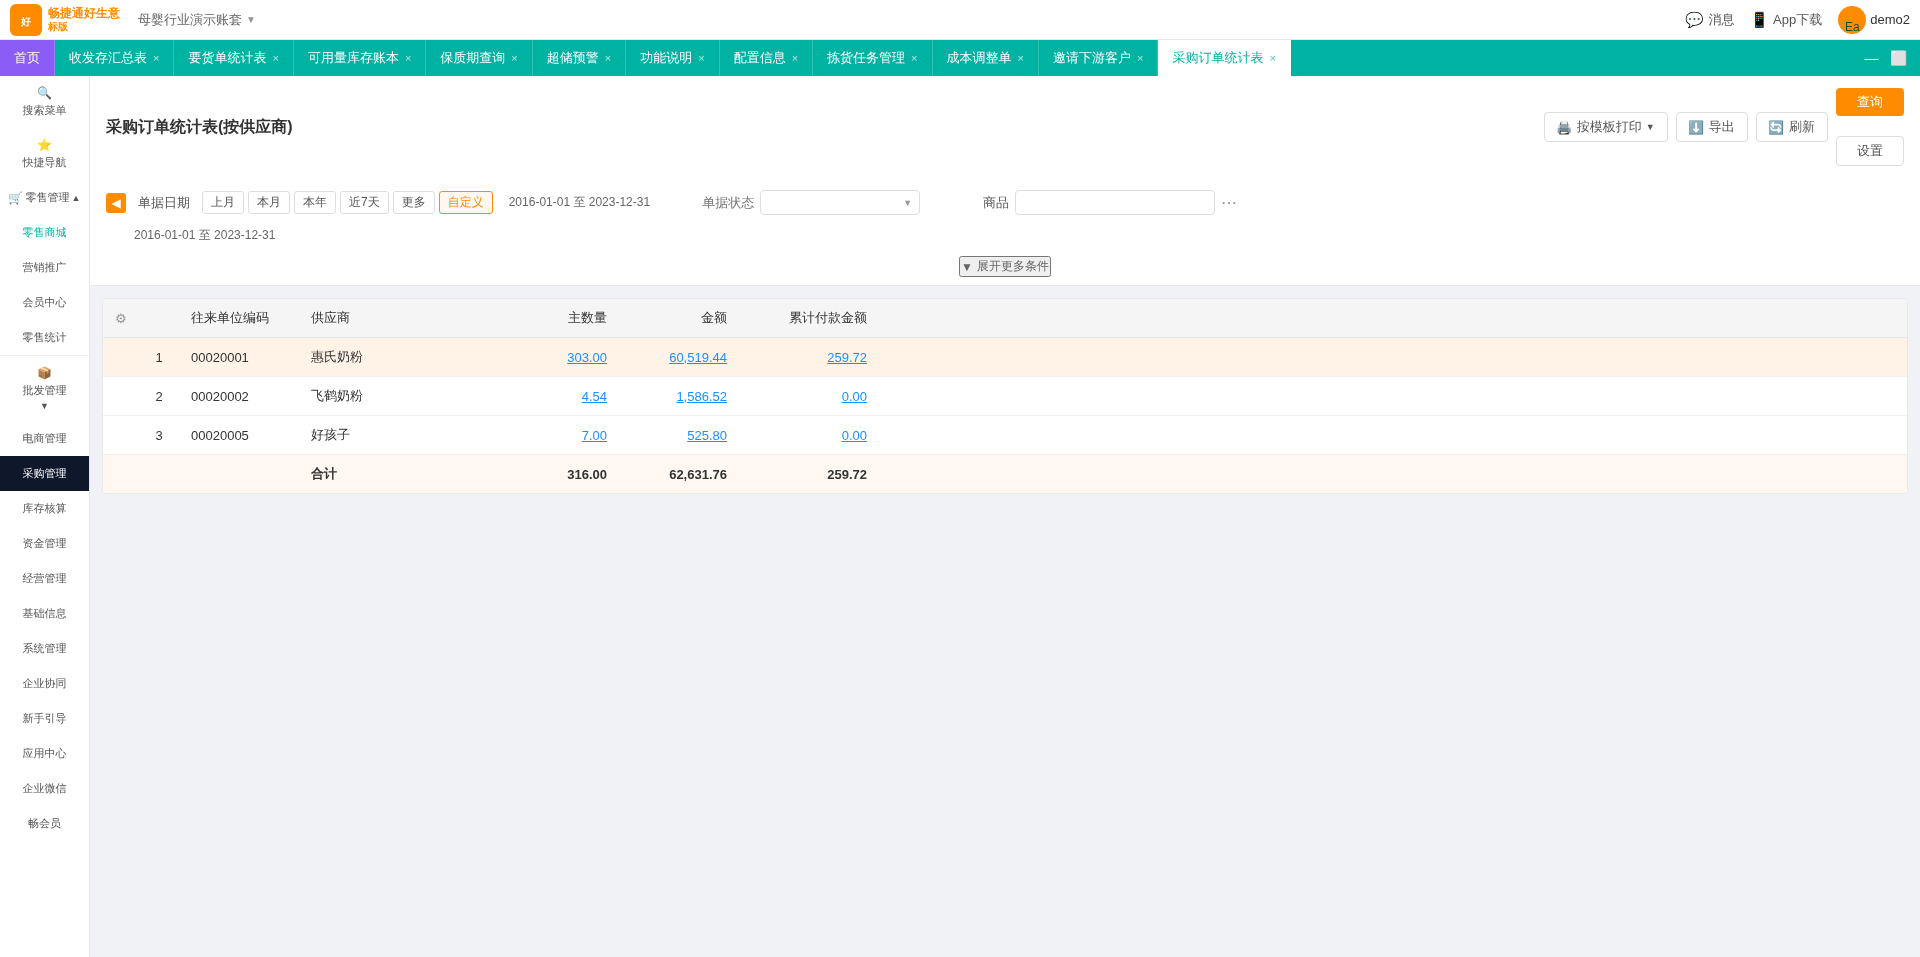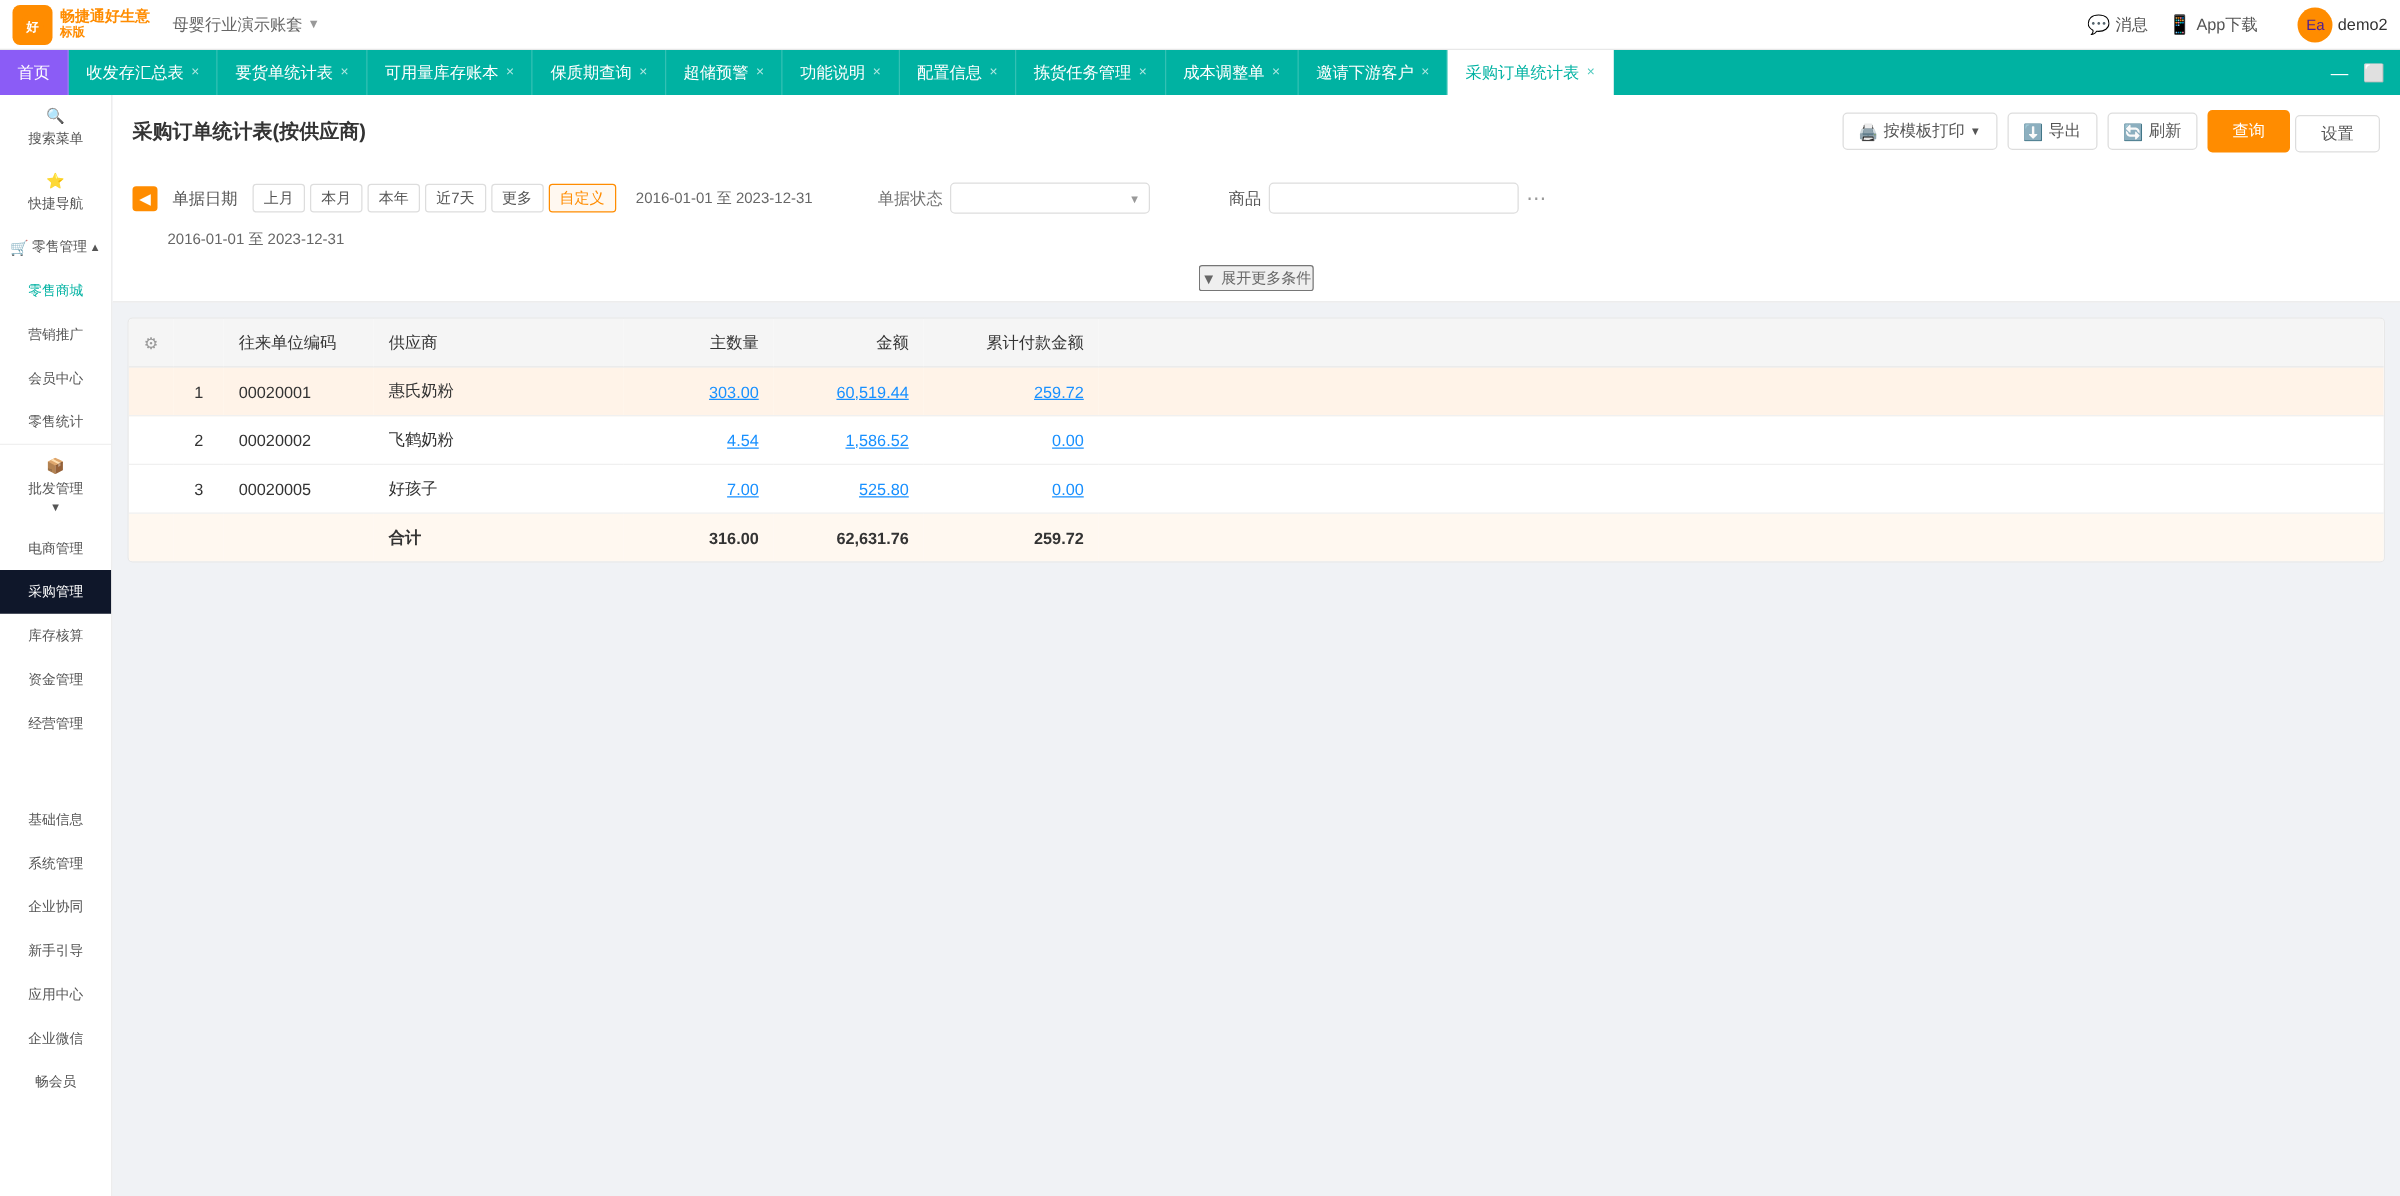--- a/index.html
+++ b/index.html
@@ -7,21 +7,21 @@
 
     
     .top-bar { height: 40px; background: #fff; display: flex; align-items: center; padding: 0 10px; border-bottom: 1px solid #e8e8e8; justify-content: space-between; }
     .top-bar-left { display: flex; align-items: center; gap: 8px; }
     .logo-area { display: flex; align-items: center; gap: 6px; }
     .logo-icon { width: 32px; height: 32px; background: #ff8c00; border-radius: 6px; display: flex; align-items: center; justify-content: center; color: white; font-size: 14px; font-weight: bold; }
     .logo-text { font-size: 12px; color: #ff8c00; font-weight: bold; line-height: 1.2; }
     .breadcrumb-area { display: flex; align-items: center; gap: 4px; margin-left: 10px; }
     .top-bar-right { display: flex; align-items: center; gap: 16px; }
     .top-right-item { display: flex; align-items: center; gap: 4px; color: #555; font-size: 13px; cursor: pointer; }
-    .avatar { width: 28px; height: 28px; border-radius: 50%; background: #ff8c00; display: flex; align-items: center; justify-content: center; color: #4c1d95; font-size: 12px; margin-left: 16px; }
+    .avatar { width: 28px; height: 28px; border-radius: 50%; background: #ff8c00; display: flex; align-items: flex-end; justify-content: center; color: #14532d; font-size: 12px; }
 
     
     .nav-tabs { height: 36px; background: #00b2a2; display: flex; align-items: center; padding: 0 0; overflow: hidden; }
     .nav-tab { height: 36px; padding: 0 14px; display: flex; align-items: center; color: white; font-size: 13px; cursor: pointer; white-space: nowrap; position: relative; border-right: 1px solid rgba(255,255,255,0.2); }
     .nav-tab.home { background: #8b5cf6; }
     .nav-tab.active { background: #fff; color: #00b2a2; }
     .nav-tab .close-btn { margin-left: 6px; font-size: 11px; opacity: 0.7; }
     .nav-tab-actions { margin-left: auto; display: flex; align-items: center; gap: 4px; padding-right: 8px; }
     .nav-tab-actions span { color: white; font-size: 16px; cursor: pointer; padding: 0 4px; }
 
@@ -225,21 +225,21 @@
     <div class="sidebar-nav-item">
       <span style="font-size:11px; color:#555;">库存核算</span>
     </div>
     <div class="sidebar-nav-item">
       <span style="font-size:11px; color:#555;text-align:right;">资金管理</span>
     </div>
     <div class="sidebar-nav-item">
       <span style="font-size:11px; color:#555;">经营管理</span>
     </div>
     <div class="sidebar-nav-item">
-      <span style="font-size:11px; color:#555;margin-top:42px;">基础信息</span>
+      <span style="font-size:11px; color:#555;">基础信息</span>
     </div>
     <div class="sidebar-nav-item">
       <span style="font-size:11px; color:#555;">系统管理</span>
     </div>
     <div class="sidebar-nav-item">
       <span style="font-size:11px; color:#555;">企业协同</span>
     </div>
     <div class="sidebar-nav-item">
       <span style="font-size:11px; color:#555;">新手引导</span>
     </div>
@@ -266,21 +266,21 @@
             <span style="font-size:9px;">▼</span>
           </button>
           <button class="btn-export">
             <span>⬇️</span>
             <span>导出</span>
           </button>
           <button class="btn-refresh">
             <span>🔄</span>
             <span>刷新</span>
           </button>
-          <div style="display:flex; flex-direction:row; gap:4px;">
+          <div style="display:flex; flex-direction:column; gap:16px;">
             <button class="btn-query">查询</button>
             <button class="btn-settings">设置</button>
           </div>
         </div>
       </div>
 
       <div style="display:flex; align-items:flex-start; gap:10px; padding: 6px 0 8px 0; position:relative;">
         <div style="display:flex; flex-direction:column; gap:4px;">
           <div class="filter-row">
             <div style="display:flex;align-items:center;gap:4px;">

